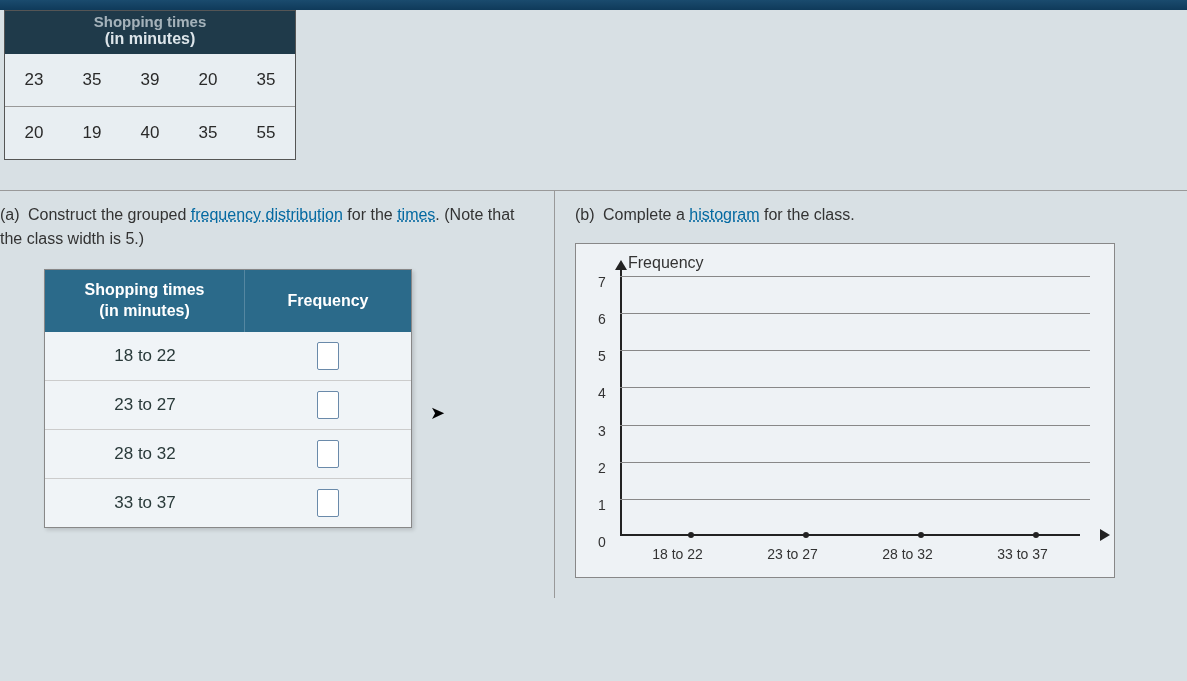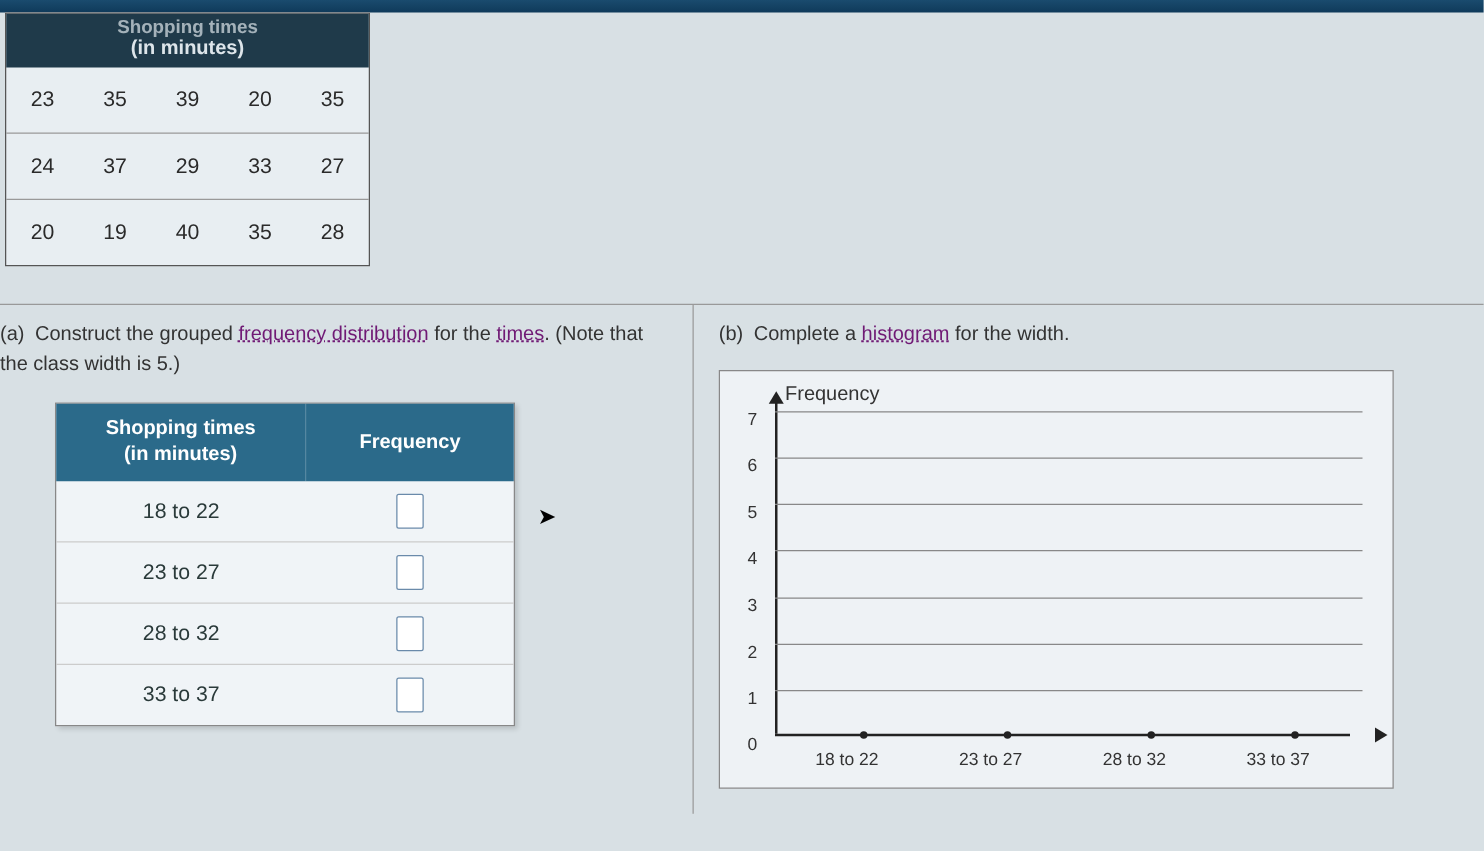--- a/index.html
+++ b/index.html
@@ -55,21 +55,21 @@
   width: 555px;
   border-right: 1px solid #999;
   padding: 12px 18px 30px 0;
 }
 .panel-b {
   flex: 1;
   padding: 12px 30px 20px 20px;
 }
 .prompt { color: #333; font-size: 16px; line-height: 1.5; }
 .prompt .label { margin-right: 4px; }
-.link { color: #701a75; text-decoration: underline dotted; cursor: pointer; }
+.link { color: #0369a1; text-decoration: underline dotted; cursor: pointer; }
 .freq-table {
   margin: 18px 0 0 44px;
   border: 1px solid #888;
   background: #f0f4f7;
   width: 368px;
   box-shadow: 2px 2px 4px rgba(0,0,0,0.15);
 }
 .freq-head {
   display: flex;
   background: #2b6a8a;
@@ -205,32 +205,25 @@
   </div>
   <div class="data-rows" id="data-rows">
       <div class="data-row">
         <div class="data-cell">23</div>
         <div class="data-cell">35</div>
         <div class="data-cell">39</div>
         <div class="data-cell">20</div>
         <div class="data-cell">35</div>
       </div>
       <div class="data-row">
-        <div class="data-cell">24</div>
-        <div class="data-cell">37</div>
-        <div class="data-cell">29</div>
-        <div class="data-cell">33</div>
-        <div class="data-cell">27</div>
-      </div>
-      <div class="data-row">
         <div class="data-cell">20</div>
         <div class="data-cell">19</div>
         <div class="data-cell">40</div>
         <div class="data-cell">35</div>
-        <div class="data-cell">28</div>
+        <div class="data-cell">55</div>
       </div>
     </div>
 </div>
 
 <div class="panels">
   <div class="panel-a">
     <div class="prompt">
       <span class="label">(a)</span>
       <span>Construct the grouped </span><span class="link">frequency distribution</span><span> for the </span><span class="link">times</span><span>. (Note that the class width is 5.)</span>
     </div>
@@ -268,21 +261,21 @@
             </div>
           </div>
         </div>
     </div>
     <div class="cursor-arrow">➤</div>
   </div>
 
   <div class="panel-b">
     <div class="prompt">
       <span class="label">(b)</span>
-      <span>Complete a </span><span class="link">histogram</span><span> for the width.</span>
+      <span>Complete a </span><span class="link">histogram</span><span> for the class.</span>
     </div>
     <div class="chart-wrap">
       <div class="chart-title">Frequency</div>
       <div class="chart-area" id="chart-area">
         <div class="yaxis-line"></div>
         <div class="yaxis-arrow"></div>
         <div class="xaxis-arrow"></div>
         <div class="xticks" id="xticks">
             <span>18 to 22</span>
             <span>23 to 27</span>

